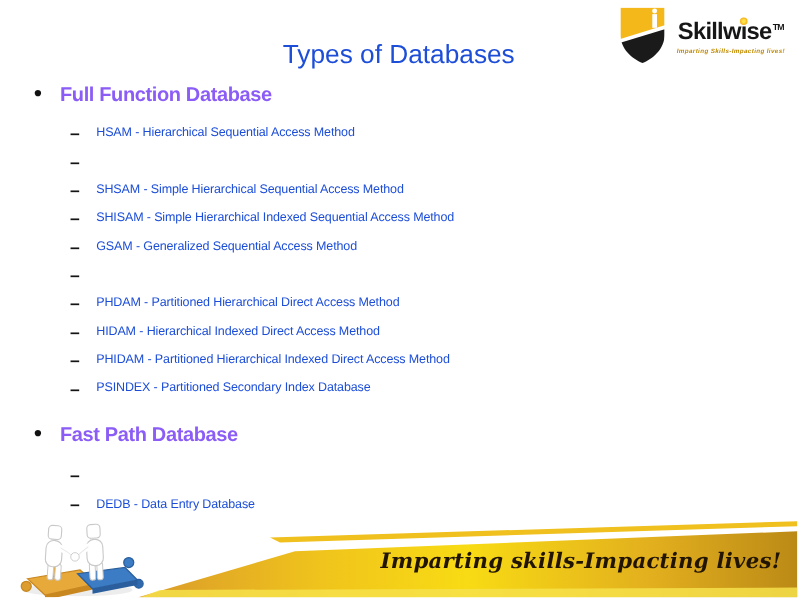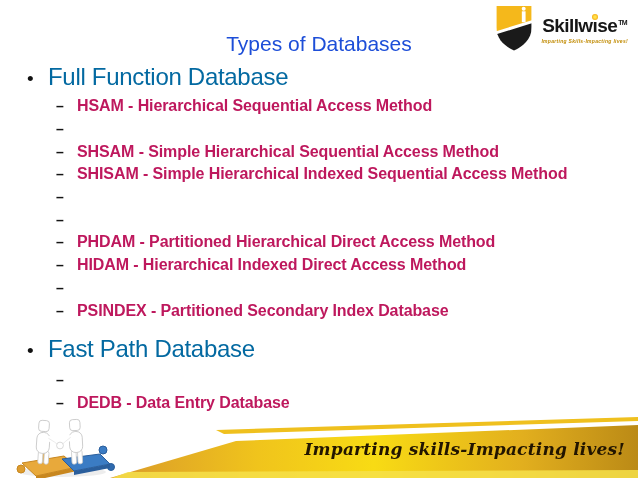--- a/index.html
+++ b/index.html
@@ -8,28 +8,28 @@
     font-family:"Liberation Sans",sans-serif;
   }
   
   .title{
     position:absolute;top:32px;left:0;width:100%;text-align:center;
     font-size:21px;color:#1d4ed8;z-index:2;
   }
   
   .sec-head{position:absolute;left:27px;display:flex;align-items:baseline;z-index:2;}
   .sec-head .bullet{font-size:19px;width:21px;color:#111;}
-  .sec-head .txt{font-size:24px;font-weight:normal;color:#0369a1;letter-spacing:-0.3px;line-height:27px;}
+  .sec-head .txt{font-size:16px;font-weight:bold;color:#8b5cf6;letter-spacing:-0.3px;line-height:27px;}
   #head1{top:63px;}
   #head2{top:335px;}
   
   .sublist{position:absolute;left:56px;z-index:2;}
   .sublist .row{display:flex;align-items:center;height:22.7px;}
   .sublist .dash{width:21px;font-size:14px;font-weight:bold;color:#141414;}
-  .sublist .itxt{font-size:16px;font-weight:bold;color:#be185d;letter-spacing:-0.1px;white-space:nowrap;}
+  .sublist .itxt{font-size:10px;font-weight:normal;color:#1d4ed8;letter-spacing:-0.1px;white-space:nowrap;}
   #list1{top:95px;}
   #list2{top:369px;}
   
   .logo{position:absolute;top:4px;right:10px;display:flex;align-items:center;gap:6px;z-index:3;}
   .logo .shield{width:42px;height:48px;}
   .logo-text{position:relative;text-align:center;}
   .brand{font-size:19px;font-weight:bold;color:#161616;letter-spacing:-0.6px;line-height:22px;white-space:nowrap;}
   .sun-i{position:relative;display:inline-block;}
   .sun{position:absolute;top:-1px;left:-0.5px;width:6px;height:6px;border-radius:50%;
        background:radial-gradient(circle,#ffe14d 25%,#f5a70a 75%);}
@@ -103,34 +103,36 @@
     <div class="row">
         <span class="dash">–</span>
         <span class="itxt">SHSAM - Simple Hierarchical Sequential Access Method</span>
       </div>
     <div class="row">
         <span class="dash">–</span>
         <span class="itxt">SHISAM - Simple Hierarchical Indexed Sequential Access Method</span>
       </div>
     <div class="row">
         <span class="dash">–</span>
+        <span class="itxt">GSAM - Generalized Sequential Access Method</span>
       </div>
     <div class="row">
         <span class="dash">–</span>
       </div>
     <div class="row">
         <span class="dash">–</span>
         <span class="itxt">PHDAM - Partitioned Hierarchical Direct Access Method</span>
       </div>
     <div class="row">
         <span class="dash">–</span>
         <span class="itxt">HIDAM - Hierarchical Indexed Direct Access Method</span>
       </div>
     <div class="row">
         <span class="dash">–</span>
+        <span class="itxt">PHIDAM - Partitioned Hierarchical Indexed Direct Access Method</span>
       </div>
     <div class="row">
         <span class="dash">–</span>
         <span class="itxt">PSINDEX - Partitioned Secondary Index Database</span>
       </div>
   </div>
 
   <div class="sec-head" id="head2">
     <span class="bullet">•</span>
     <span class="txt">Fast Path Database</span>

